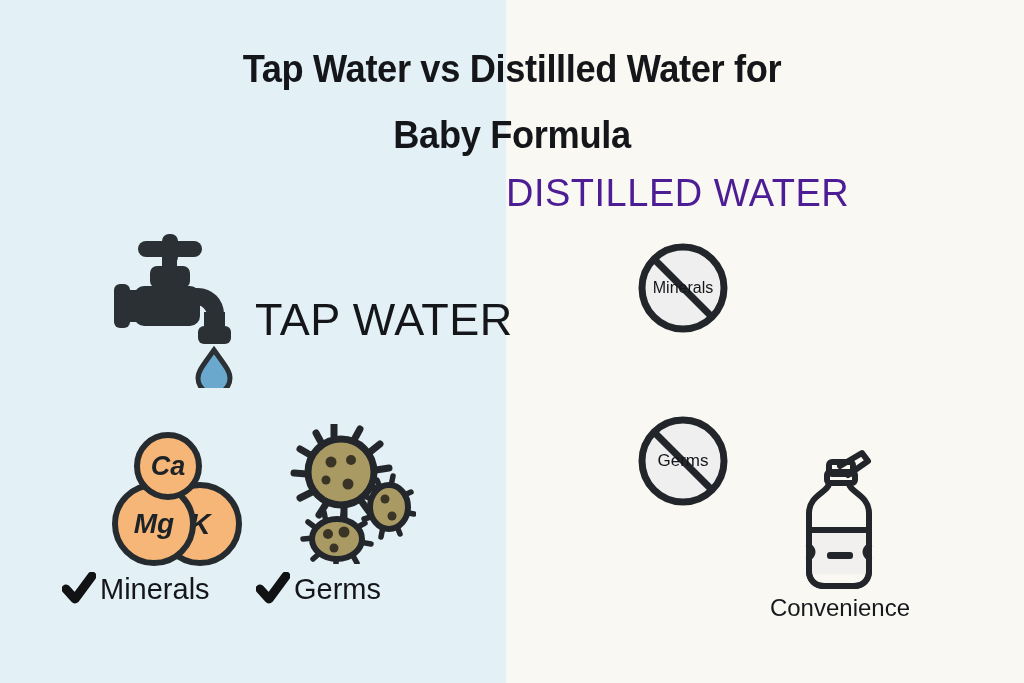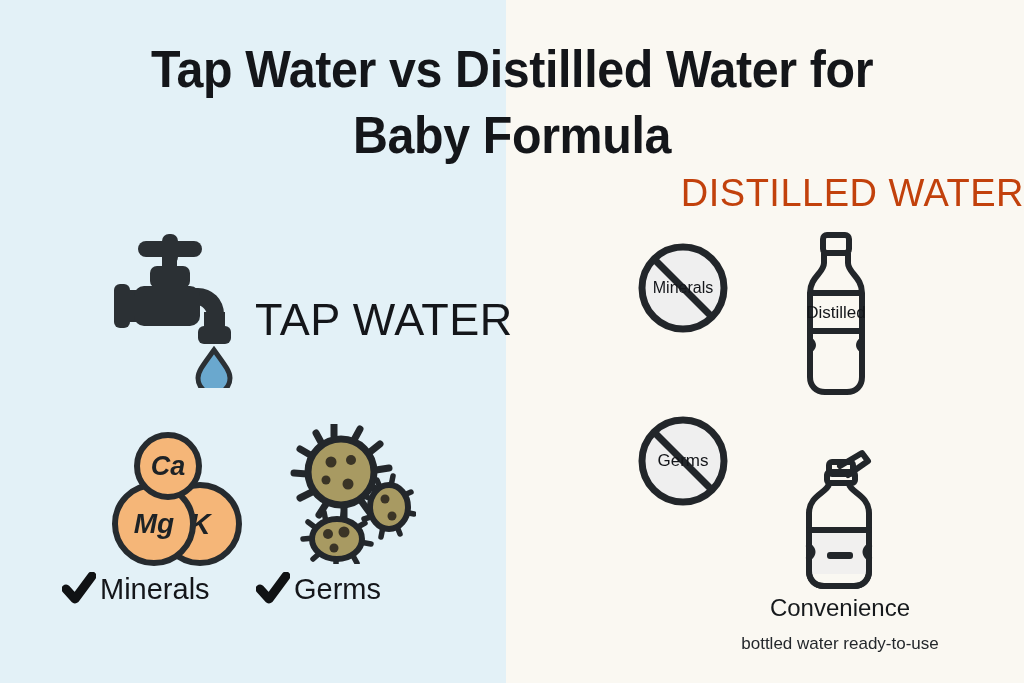--- a/index.html
+++ b/index.html
@@ -38,21 +38,21 @@
 
   
   .title {
     position: absolute;
     left: 0;
     top: 36px;
     width: 1024px;
     text-align: center;
     font-family: "Liberation Sans Narrow", "Liberation Sans", sans-serif;
     font-weight: bold;
-    font-size: 52px;
+    font-size: 39px;
     line-height: 66px;
     letter-spacing: -0.4px;
     color: #14161a;
     z-index: 5;
     pointer-events: none;
     -webkit-font-smoothing: antialiased;
   }
   .title-line {
     display: block;
     transform: scaleX(0.93);
@@ -128,24 +128,24 @@
     height: 34px;
     flex: none;
   }
 
   
   .distilled-header {
     position: absolute;
     left: 506px;
     top: 172px;
     width: 518px;
-    text-align: right;
+    text-align: left;
     font-size: 38px;
     letter-spacing: 0.5px;
-    color: #c2410c;
+    color: #4c1d95;
     white-space: nowrap;
   }
 
   .noban {
     position: absolute;
     width: 96px;
     height: 96px;
   }
   .noban-minerals { left: 635px; top: 240px; }
   .noban-germs    { left: 635px; top: 413px; }
@@ -319,39 +319,20 @@
   </div>
 
   <div class="noban noban-germs">
     <svg viewBox="0 0 96 96" width="96" height="96">
       <circle cx="48" cy="48" r="41" fill="#efefef" stroke="#22262a" stroke-width="7"></circle>
       <line x1="19" y1="19" x2="77" y2="77" stroke="#22262a" stroke-width="7"></line>
       <text x="48" y="53" text-anchor="middle" font-family="Liberation Sans, sans-serif" font-size="17" fill="#14161a">Germs</text>
     </svg>
   </div>
 
-  <div class="bottle-distilled">
-    <svg viewBox="0 0 84 170" width="84" height="170">
-      <g fill="none" stroke="#22262a" stroke-width="6" stroke-linejoin="round">
-
-        <rect x="29" y="3" width="26" height="18" rx="4"></rect>
-
-        <path d="M30 21 v10 c0 10 -14 14 -14 30
-                 v84 c0 9 6 15 15 15 h22 c9 0 15 -6 15 -15
-                 v-84 c0 -16 -14 -20 -14 -30 v-10"></path>
-
-        <line x1="17" y1="61" x2="67" y2="61"></line>
-        <line x1="17" y1="99" x2="67" y2="99"></line>
-
-        <path d="M16 108 q6 5 0 10"></path>
-        <path d="M68 108 q-6 5 0 10"></path>
-      </g>
-      <text x="42" y="86" text-anchor="middle" font-family="Liberation Sans, sans-serif" font-size="17" fill="#14161a">Distilled</text>
-    </svg>
-  </div>
 
   <div class="bottle-sport">
     <svg viewBox="0 0 86 152" width="86" height="152">
       <g fill="none" stroke="#22262a" stroke-width="6" stroke-linejoin="round" stroke-linecap="round">
 
         <path d="M44 24 l22 -13 l6 8 l-20 14"></path>
         <rect x="33" y="20" width="24" height="12" rx="3"></rect>
         <rect x="31" y="30" width="28" height="11" rx="3"></rect>
 
         <path d="M33 41 c0 9 -20 12 -20 30
@@ -365,15 +346,14 @@
         <path d="M13 88 v41 c0 9 6 15 15 15 h30 c9 0 15 -6 15 -15 v-41"></path>
         <line x1="13" y1="88" x2="73" y2="88"></line>
         <path d="M13 104 q7 6 0 12"></path>
         <path d="M73 104 q-7 6 0 12"></path>
       </g>
       <rect x="31" y="110" width="26" height="7" rx="3" fill="#22262a"></rect>
     </svg>
   </div>
 
   <div class="convenience-title">Convenience</div>
-  <div class="convenience-sub">bottled water ready-to-use</div>
 
 </div>
 
 </body></html>

